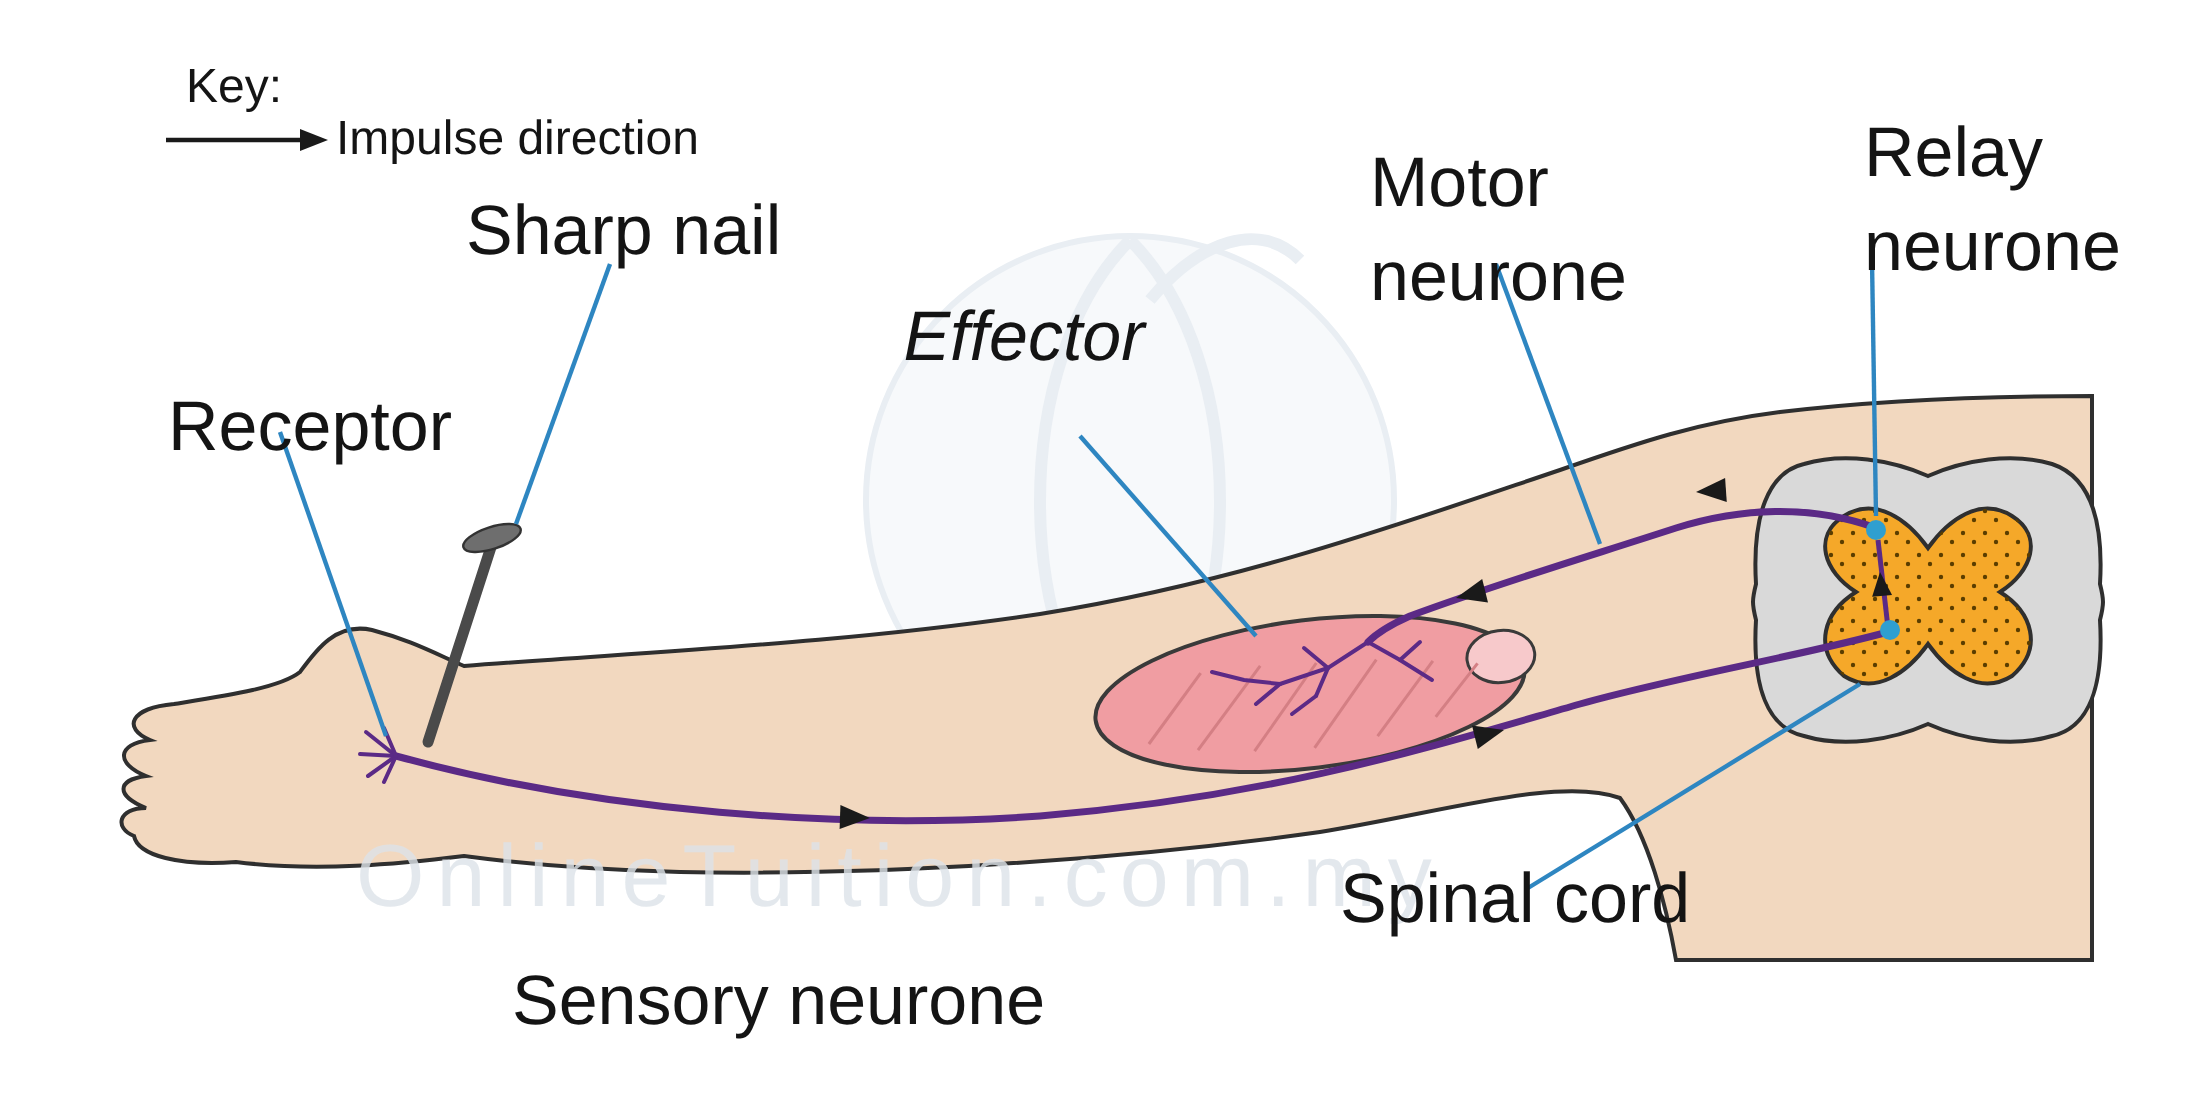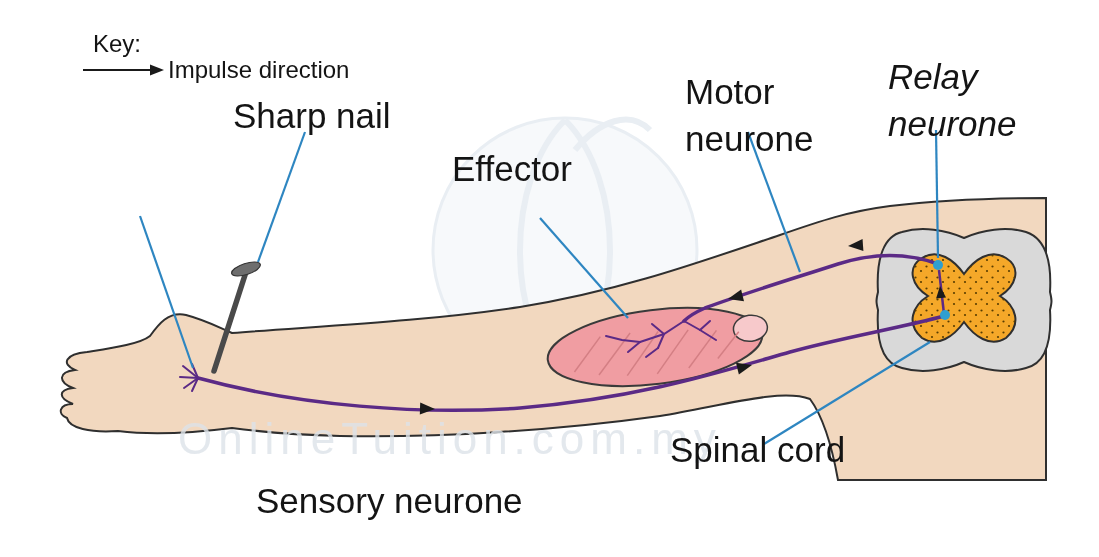--- a/index.html
+++ b/index.html
@@ -30,21 +30,21 @@
   .relay-line{stroke:var(--neurone-purple,#5b2a86);stroke-width:2.5;fill:none;}
 
   .lbl{
     position:absolute;
     color:#141414;
     font-size:35px;
     line-height:1.35;
     white-space:nowrap;
   }
   .lbl.small{font-size:24px;}
-  .center{text-align:center;white-space:normal;}
+  .center{text-align:center;white-space:normal;font-style:italic;}
   #watermark{
     position:absolute;
     left:178px;top:414px;
     font-size:44px;
     letter-spacing:6px;
     color:#dde3e9;
     opacity:0.8;
     pointer-events:none;
     white-space:nowrap;
   }
@@ -204,31 +204,32 @@
     </g>
   </svg>
 
   <div id="watermark">OnlineTuition.com.my</div>
 
   <div class="lbl small" style="left:93px;top:28px;">Key:</div>
   <div class="lbl small" style="left:168px;top:54px;">Impulse direction</div>
 
   <div class="lbl" style="left:233px;top:92px;">Sharp nail</div>
 
+  <div class="lbl" style="left:84px;top:190px;">Receptor</div>
 
   <div class="lbl center" style="left:437px;top:145px;width:150px;">
     <div>Effector</div>
   </div>
 
   <div class="lbl" style="left:685px;top:68px;">
     <div>Motor</div>
     <div>neurone</div>
   </div>
 
-  <div class="lbl" style="left:888px;top:53px;font-style:italic;">
+  <div class="lbl" style="left:932px;top:53px;">
     <div>Relay</div>
     <div>neurone</div>
   </div>
 
   <div class="lbl" style="left:670px;top:426px;">Spinal cord</div>
 
   <div class="lbl" style="left:256px;top:477px;">Sensory neurone</div>
 
 </div>
 

